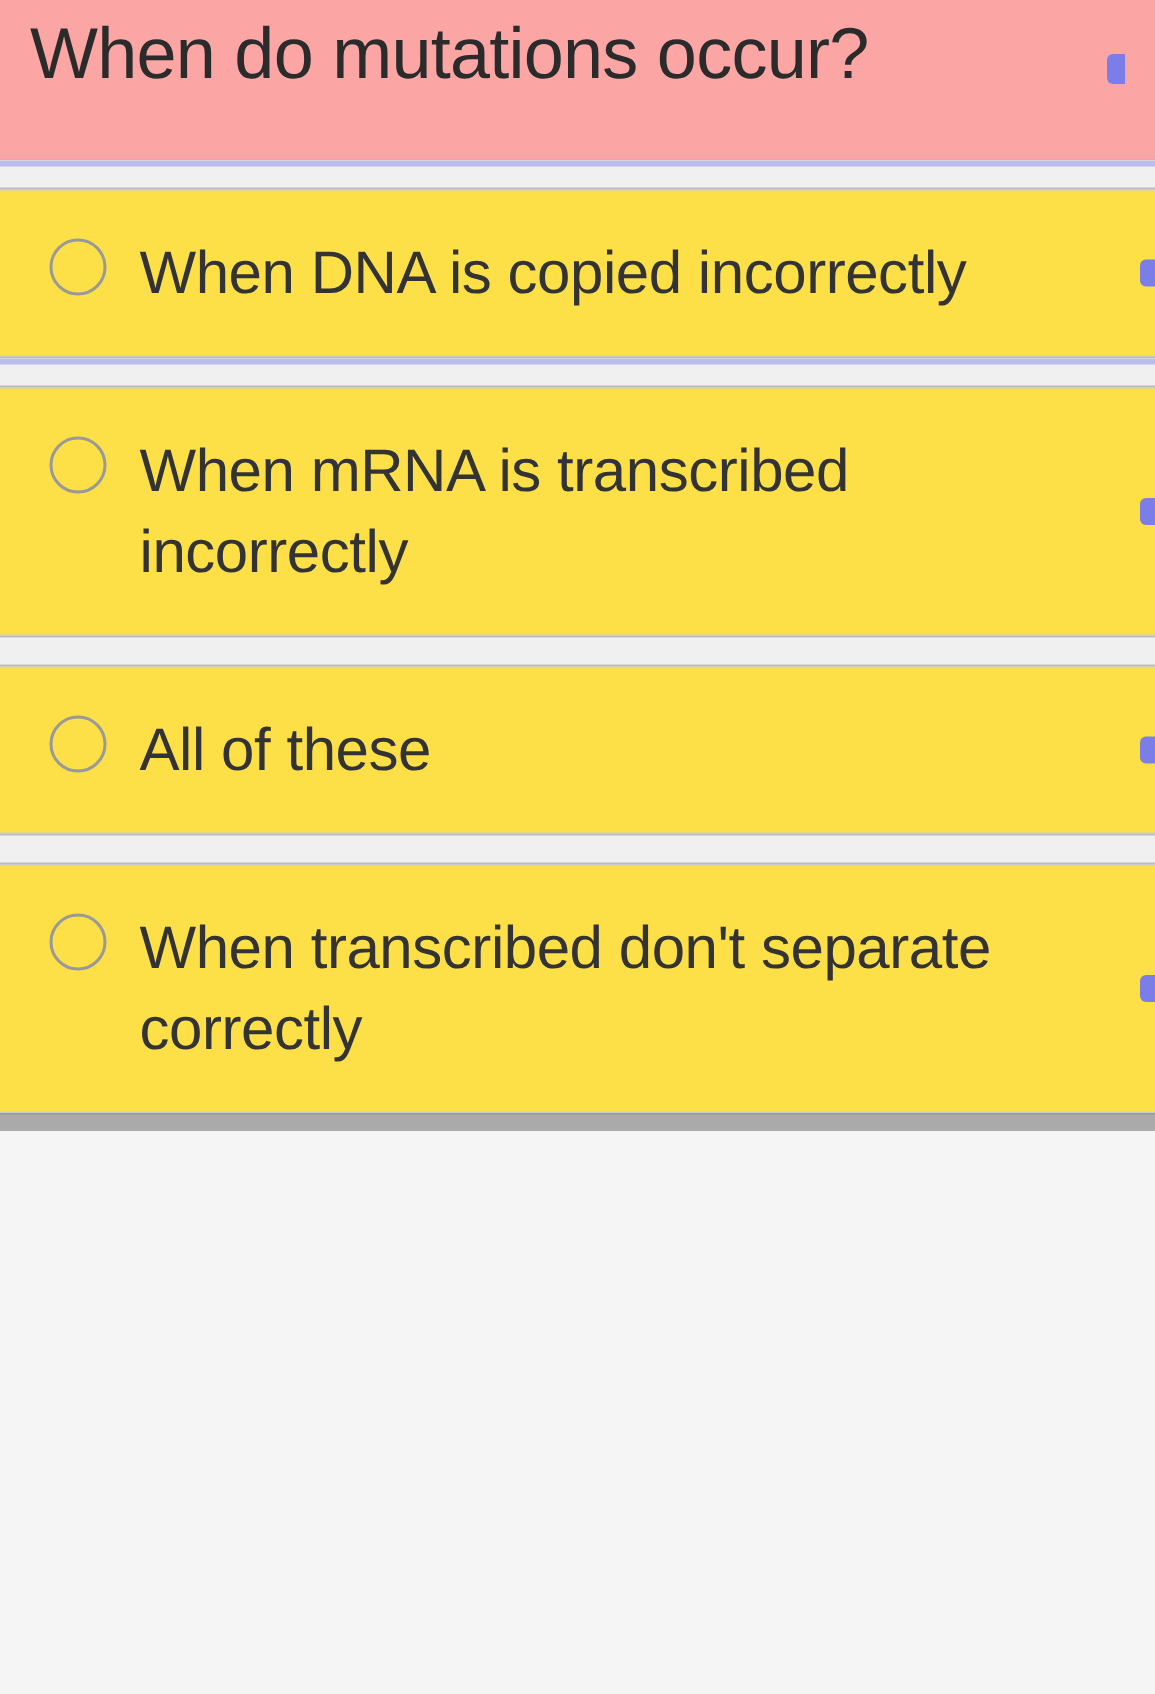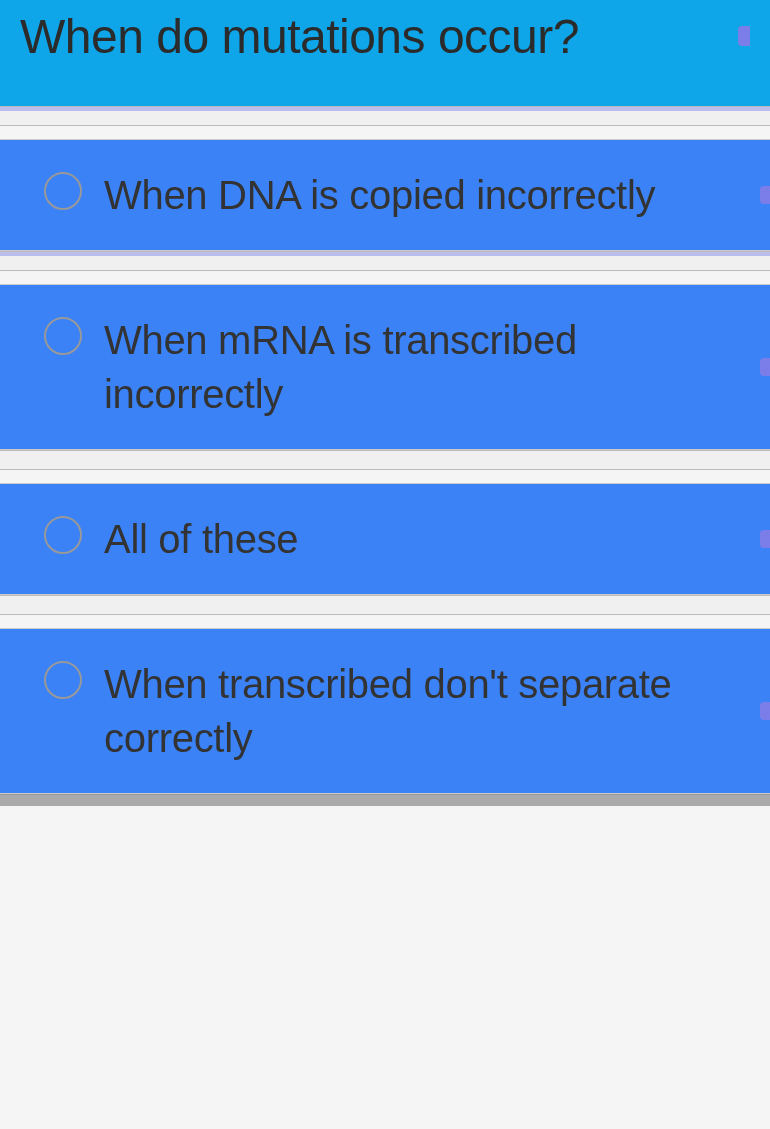--- a/index.html
+++ b/index.html
@@ -16,23 +16,23 @@
       overflow: hidden;
     }
     
     .question-container {
       padding: 0;
     }
     
     .question-header {
       display: flex;
       justify-content: space-between;
-      align-items: flex-start;
+      align-items: center;
       padding: 8px 20px 40px 20px;
-      background: #0ea5e9;
+      background: #fca5a5;
     }
     
     .question-text {
       font-size: 48px;
       font-weight: 400;
       color: #2b2b2b;
       line-height: 1.2;
       letter-spacing: -0.5px;
       flex: 1;
     }
@@ -58,27 +58,26 @@
       border-bottom: 1px solid #bbb;
     }
     
     .option-gap.accent-top {
       box-shadow: inset 0 4px 0 rgba(123, 126, 232, 0.45);
     }
     
     .option-item {
       display: flex;
       align-items: flex-start;
-      padding: 28px 20px 28px 44px;
-      background: #3b82f6;
+      padding: 28px 20px 28px 33px;
+      background: #fde047;
       cursor: pointer;
       border-top: 1px solid #ccc;
       border-bottom: 1px solid #ccc;
       position: relative;
-      margin-top: 13px;
     }
     
     .option-item::after {
       content: '';
       position: absolute;
       right: 0;
       top: 50%;
       transform: translateY(-50%);
       width: 10px;
       height: 18px;

